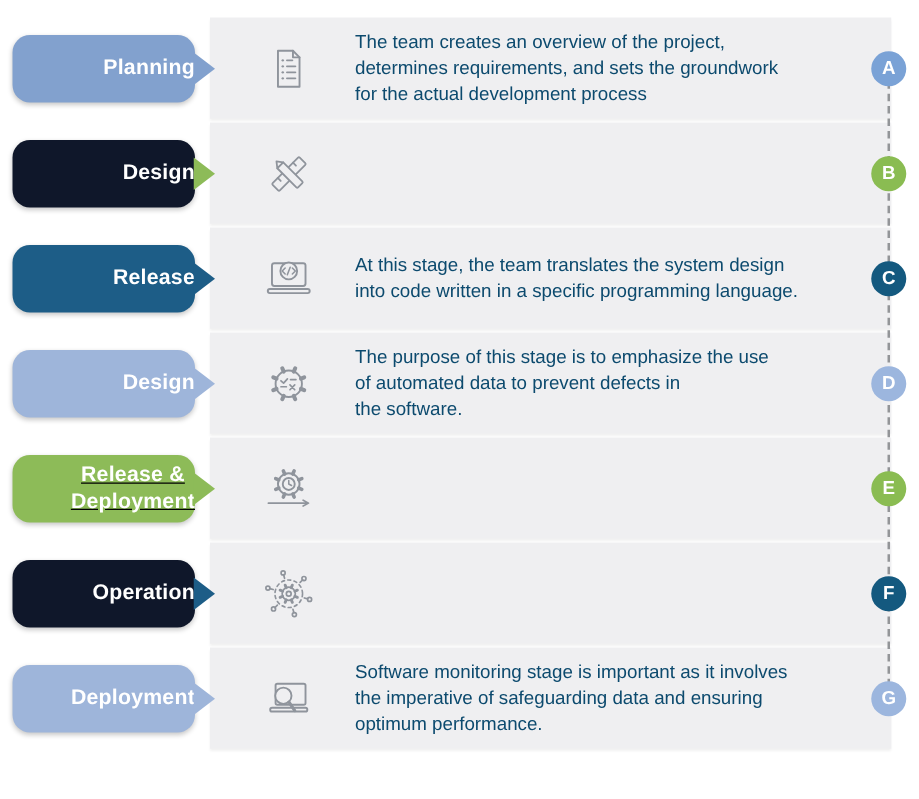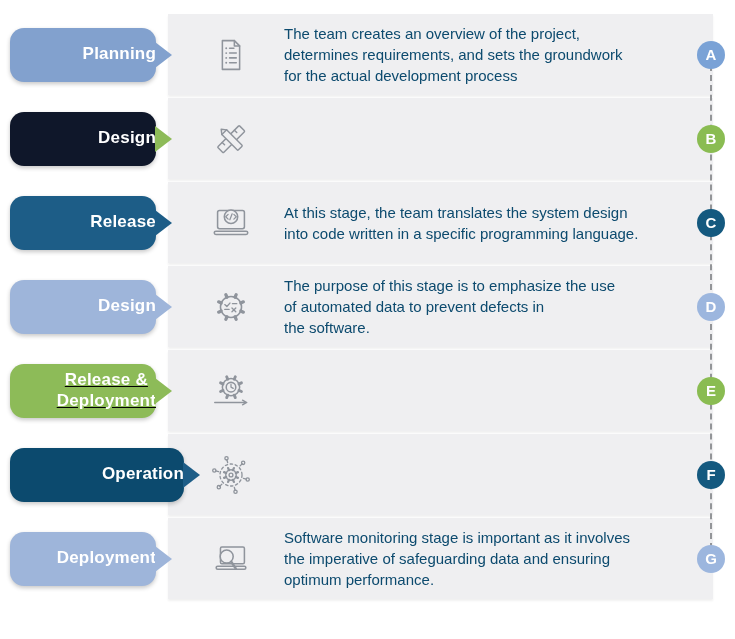--- a/index.html
+++ b/index.html
@@ -203,21 +203,21 @@
             <path d="M7 36 H40 M36 33.6 L40.5 36 L36 38.4" stroke-width="1.4"></path>
           </g>
         </svg>
       </div>
       <div class="badge" style="background: rgb(138, 188, 82);">
         <span>E</span>
       </div>
     </div>
 
     <div class="row" style="background: rgb(239, 239, 241);">
-      <div class="arrow" style="background: #0c4a6e; padding-left: 28px;">
+      <div class="arrow" style="background: #0f172a;">
         <span class="arrow-text">Operation</span>
         <span class="arrow-tip" style="border-left-color: rgb(29, 93, 135);"></span>
       </div>
       <div class="icon-box">
         <svg viewBox="0 0 48 48" width="46" height="46">
           <g fill="none" stroke="#8f949c" stroke-width="1.4" stroke-linecap="round" stroke-linejoin="round">
             <circle cx="24" cy="24" r="11.5" stroke-dasharray="2.5 2.8"></circle>
             <circle cx="24" cy="24" r="5.5"></circle>
             <g stroke-width="2.4">
               <line x1="29.1" y1="26.1" x2="31.2" y2="27.0"></line>

